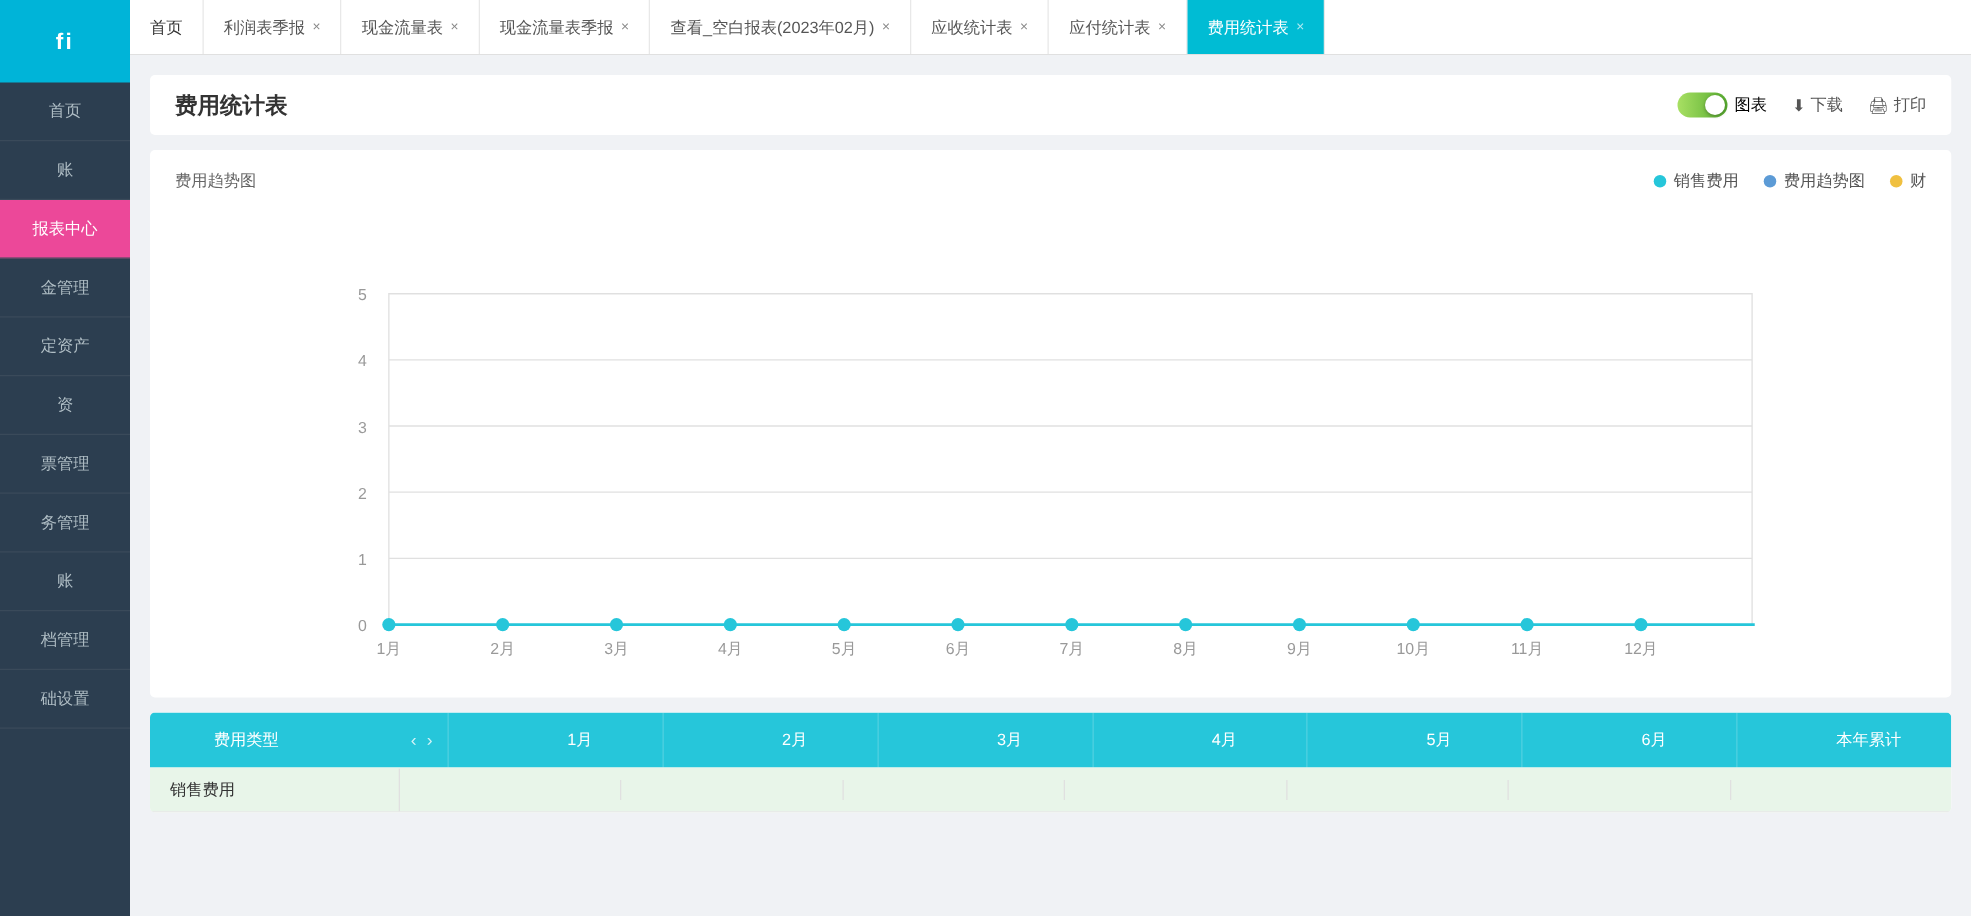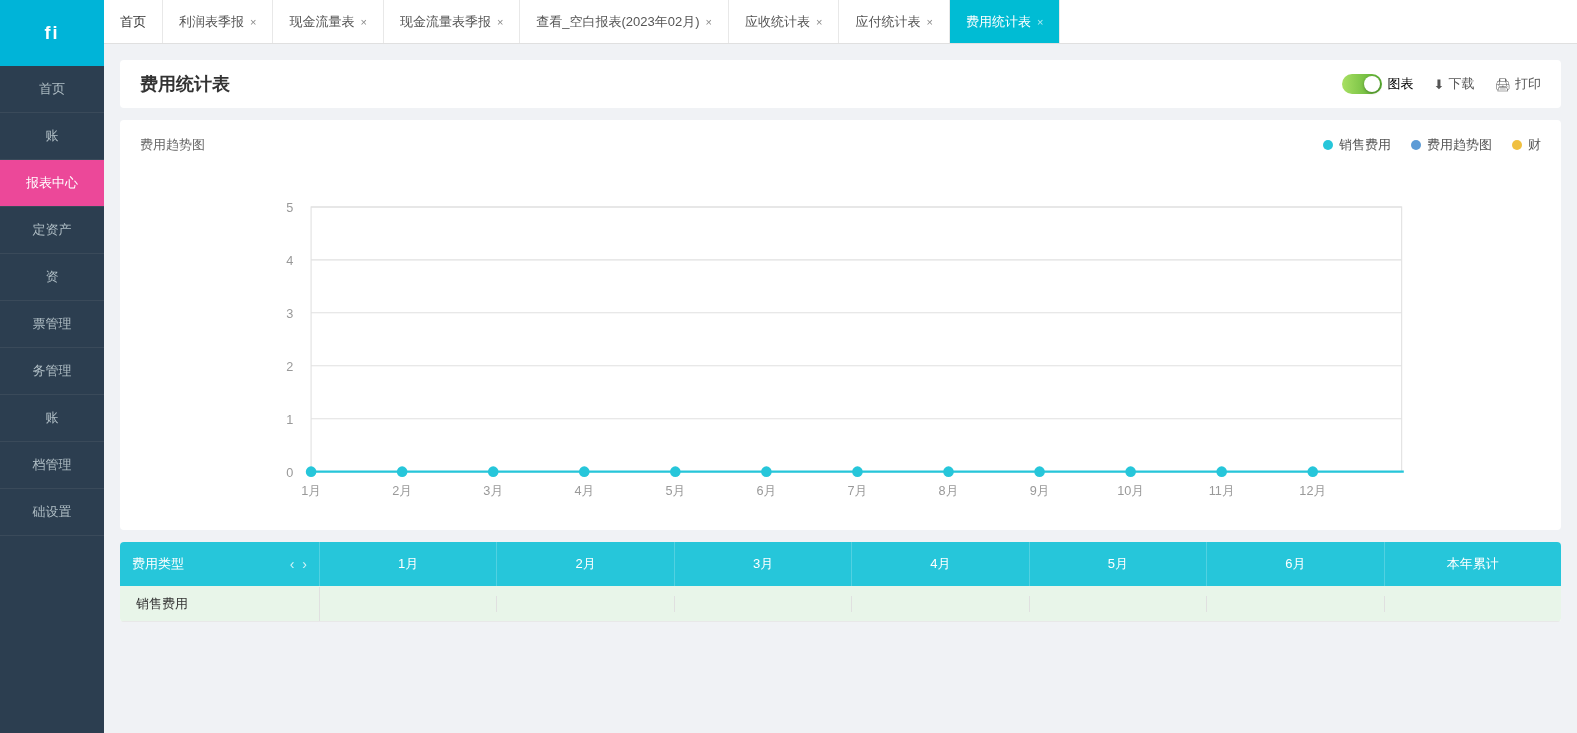--- a/index.html
+++ b/index.html
@@ -147,21 +147,21 @@
     .chart-card {
       background: #fff;
       border-radius: 4px;
       padding: 16px 20px;
       flex-shrink: 0;
     }
     .chart-card-header {
       display: flex;
       align-items: center;
       justify-content: space-between;
-      margin-bottom: 0;
+      margin-bottom: 28px;
     }
     .chart-title {
       font-size: 13px;
       color: #666;
     }
     .legend {
       display: flex;
       align-items: center;
       gap: 20px;
     }
@@ -205,20 +205,21 @@
       font-size: 13px;
       font-weight: 500;
     }
     .th-cell {
       flex: 1;
       text-align: center;
       padding: 0 8px;
       border-right: 1px solid rgba(255,255,255,0.2);
       height: 44px;
       line-height: 44px;
+      margin-left: 39px;
     }
     .th-cell:last-child { border-right: none; }
     .th-cell.type-col {
       flex: 0 0 200px;
       display: flex;
       align-items: center;
       justify-content: space-between;
       padding: 0 12px;
     }
     .nav-arrow {
@@ -249,20 +250,21 @@
     }
   </style>
 </head>
 <body>
 
 <div class="sidebar">
   <div class="sidebar-logo">fi</div>
   <div class="sidebar-item">首页</div>
   <div class="sidebar-item">账</div>
   <div class="sidebar-item active">报表中心</div>
+  <div class="sidebar-item">金管理</div>
   <div class="sidebar-item">定资产</div>
   <div class="sidebar-item">资</div>
   <div class="sidebar-item">票管理</div>
   <div class="sidebar-item">务管理</div>
   <div class="sidebar-item">账</div>
   <div class="sidebar-item">档管理</div>
   <div class="sidebar-item">础设置</div>
 </div>
 
 <div class="main">

